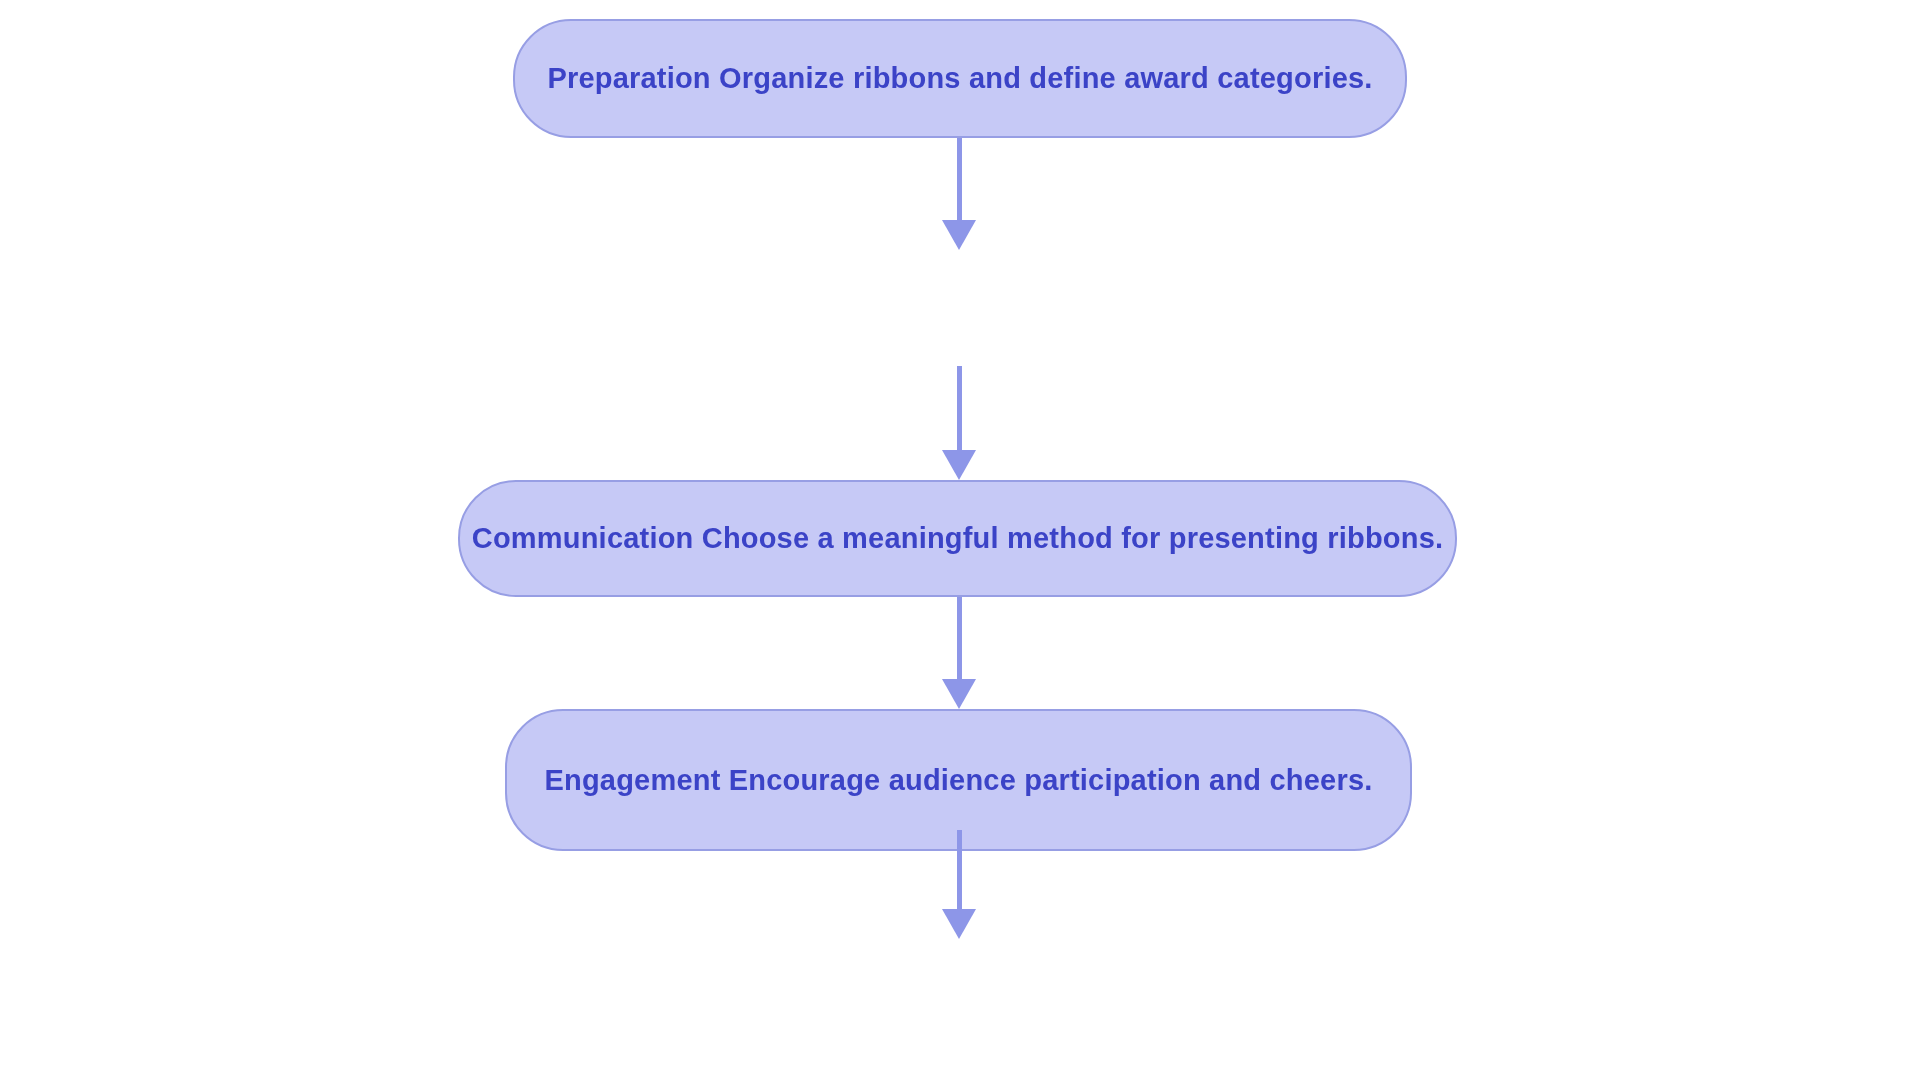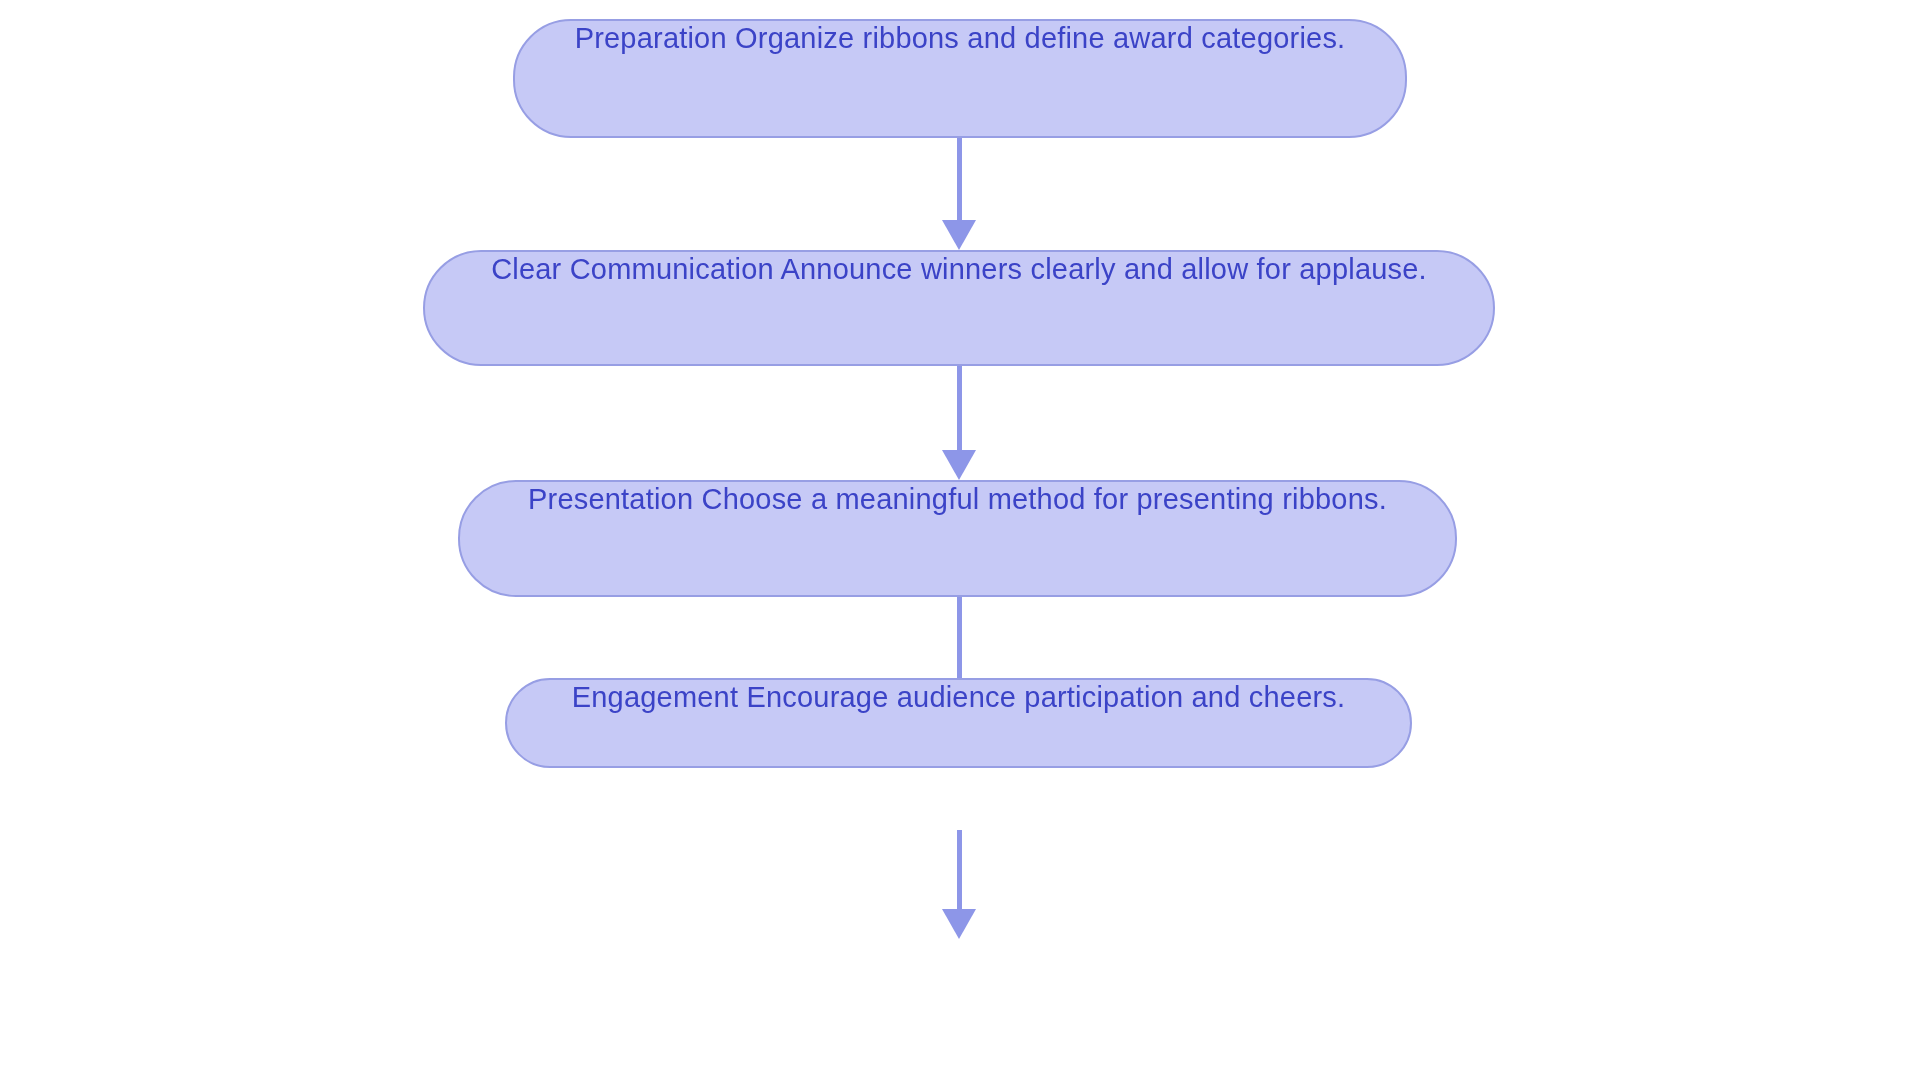--- a/index.html
+++ b/index.html
@@ -20,35 +20,36 @@
     position: relative;
     width: 1920px; height: 1083px;
     background: var(--bg);
   }
   .flow-node {
     position: absolute;
     background: var(--node-fill);
     border: 2px solid var(--node-border);
     border-radius: 58px;
     display: flex;
-    align-items: flex-start;
+    align-items: center;
     justify-content: center;
+    font-weight: bold;
   }
   .flow-node .node-label {
     color: var(--node-text);
     font-size: 29px;
     line-height: 1.2;
     white-space: nowrap;
     text-align: center;
     letter-spacing: 0.2px;
   }
   .node-1 { left: 513px; top: 19px;  width: 894px;  height: 119px; }
   .node-2 { left: 423px; top: 250px; width: 1072px; height: 116px; }
   .node-3 { left: 458px; top: 480px; width: 999px;  height: 117px; }
-  .node-4 { left: 505px; top: 678px; width: 907px;  height: 90px; }
+  .node-4 { left: 505px; top: 709px; width: 907px;  height: 142px; }
   .node-5 { left: 496px; top: 939px; width: 925px;  height: 119px; }
 
   .flow-edge {
     position: absolute;
     left: 942px;
     width: 34px;
   }
   .edge-1 { top: 138px; height: 112px; }
   .edge-2 { top: 366px; height: 114px; }
   .edge-3 { top: 597px; height: 112px; }
@@ -78,31 +79,28 @@
 
   <div class="flow-node node-1">
     <span class="node-label">Preparation Organize ribbons and define award categories.</span>
   </div>
 
   <div class="flow-edge edge-1">
     <div class="edge-stem"></div>
     <div class="edge-head"></div>
   </div>
 
-  <div class="flow-node node-2">
-    <span class="node-label">Clear Communication Announce winners clearly and allow for applause.</span>
-  </div>
 
   <div class="flow-edge edge-2">
     <div class="edge-stem"></div>
     <div class="edge-head"></div>
   </div>
 
   <div class="flow-node node-3">
-    <span class="node-label">Presentation Choose a meaningful method for presenting ribbons.</span>
+    <span class="node-label">Communication Choose a meaningful method for presenting ribbons.</span>
   </div>
 
   <div class="flow-edge edge-3">
     <div class="edge-stem"></div>
     <div class="edge-head"></div>
   </div>
 
   <div class="flow-node node-4">
     <span class="node-label">Engagement Encourage audience participation and cheers.</span>
   </div>

